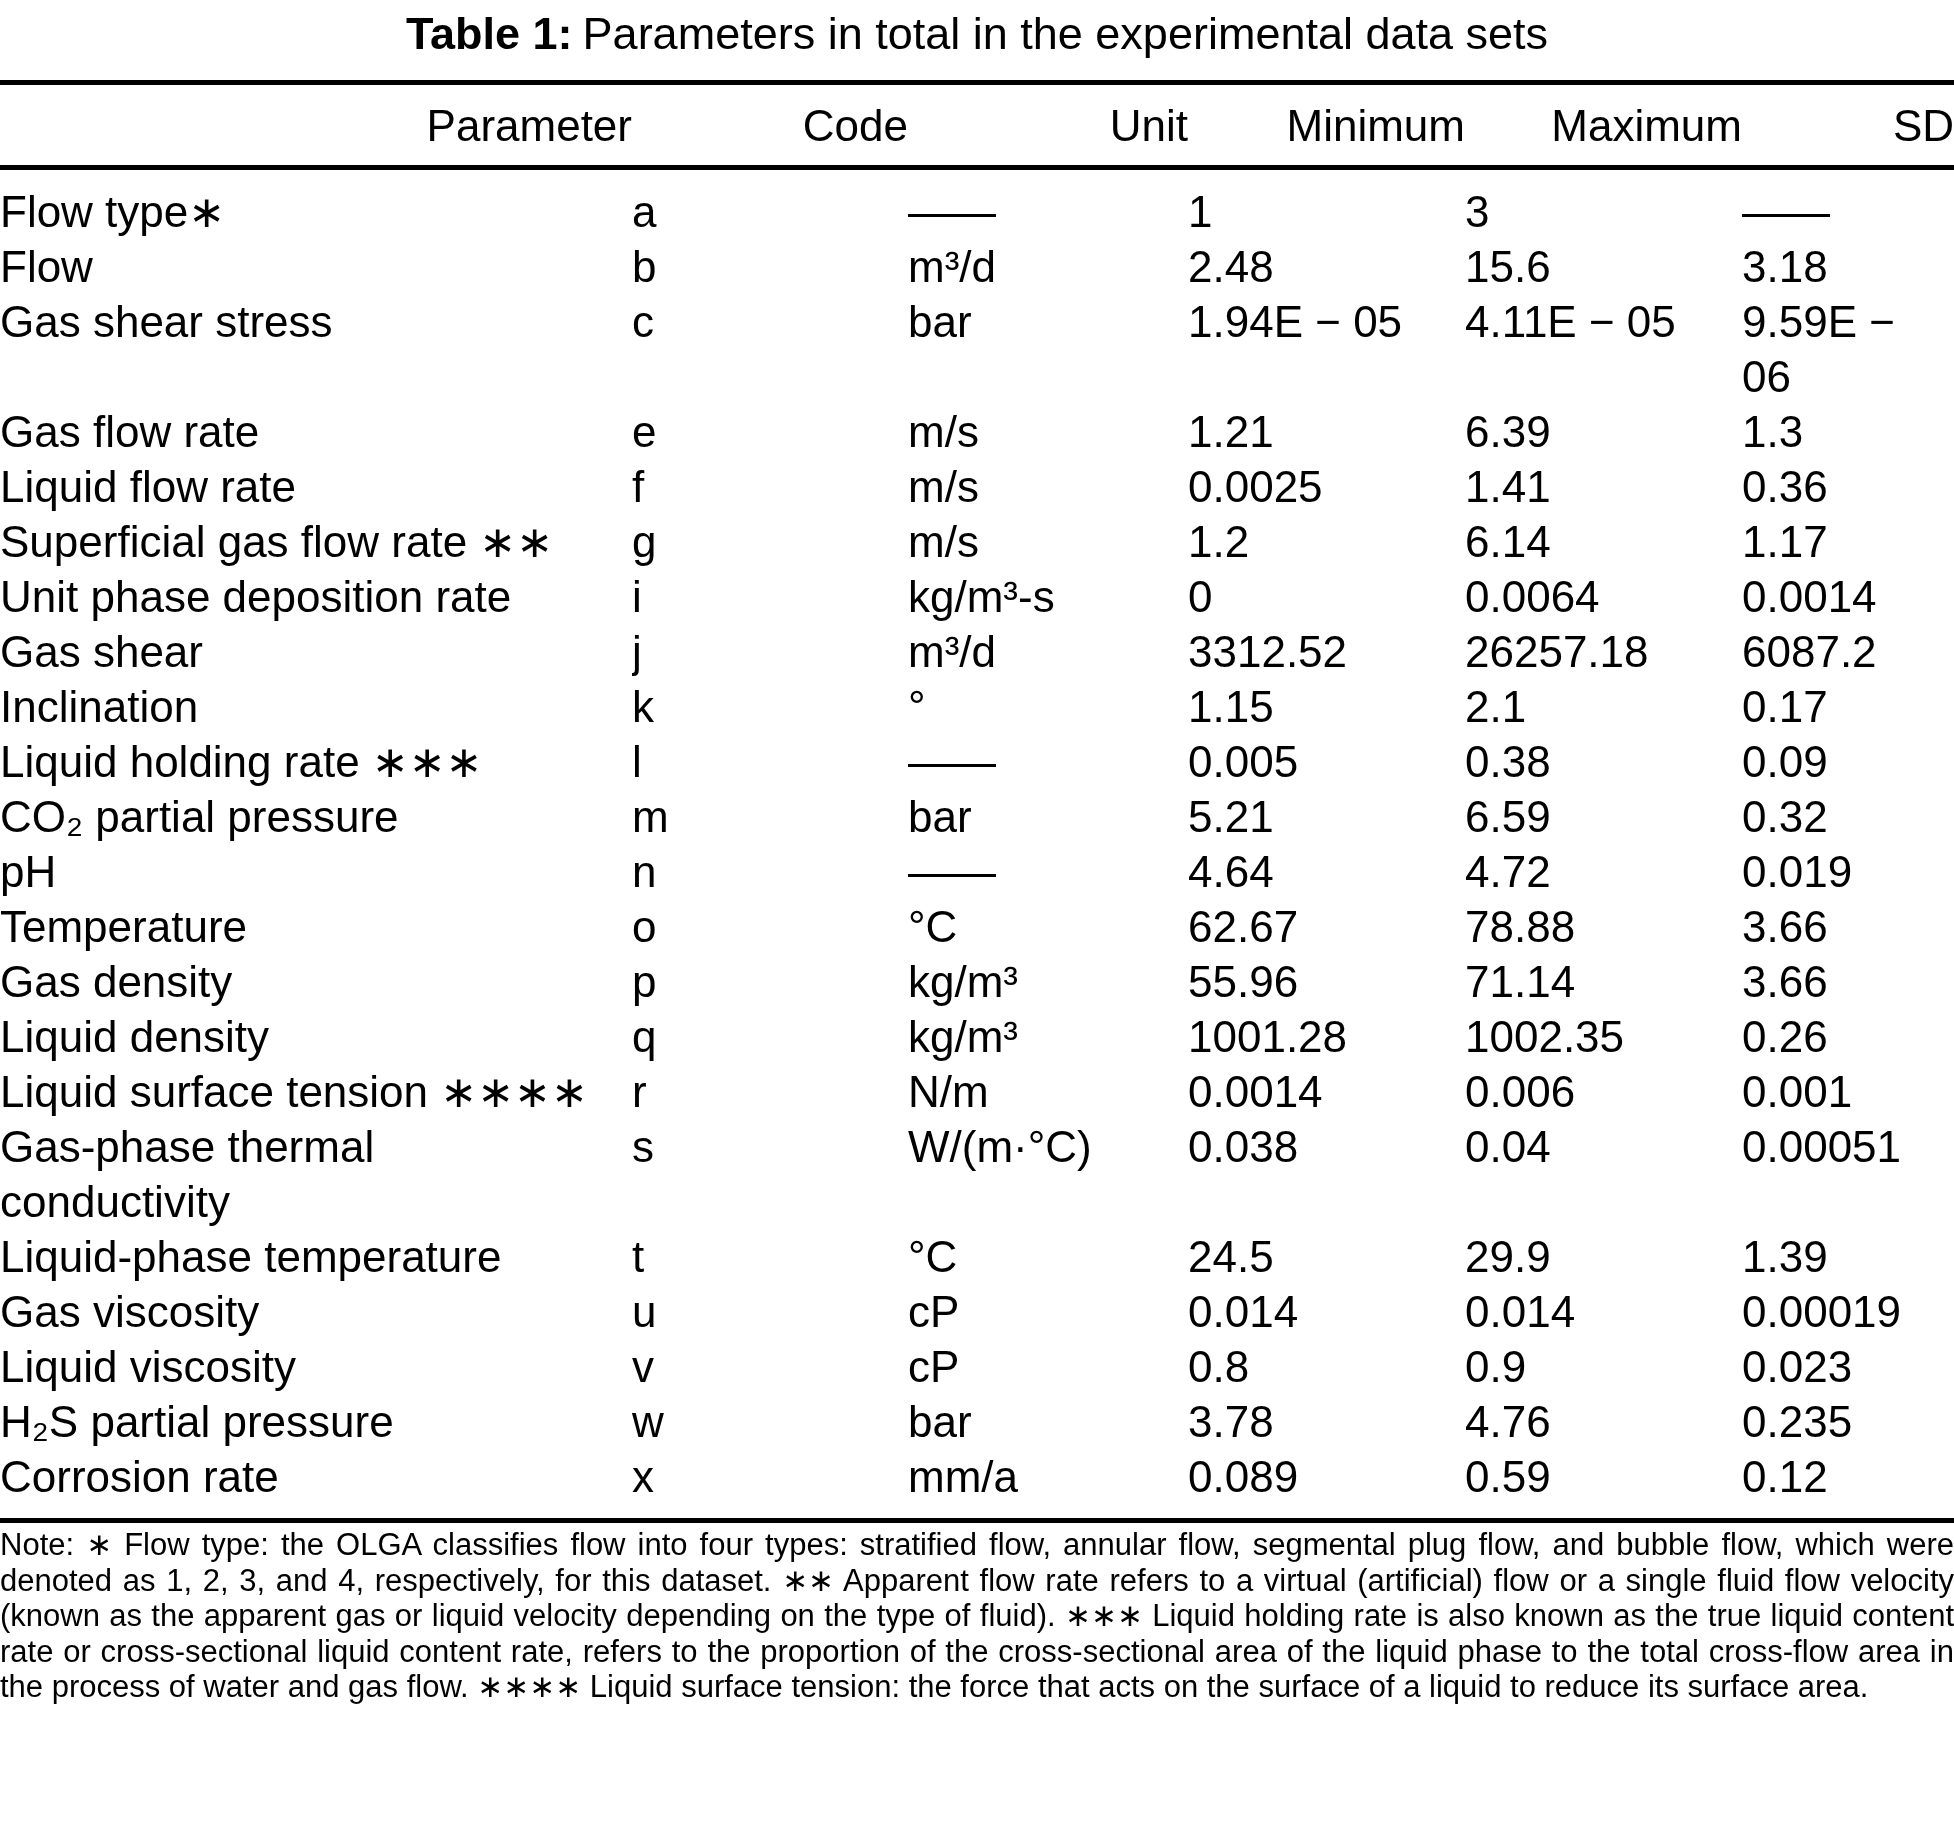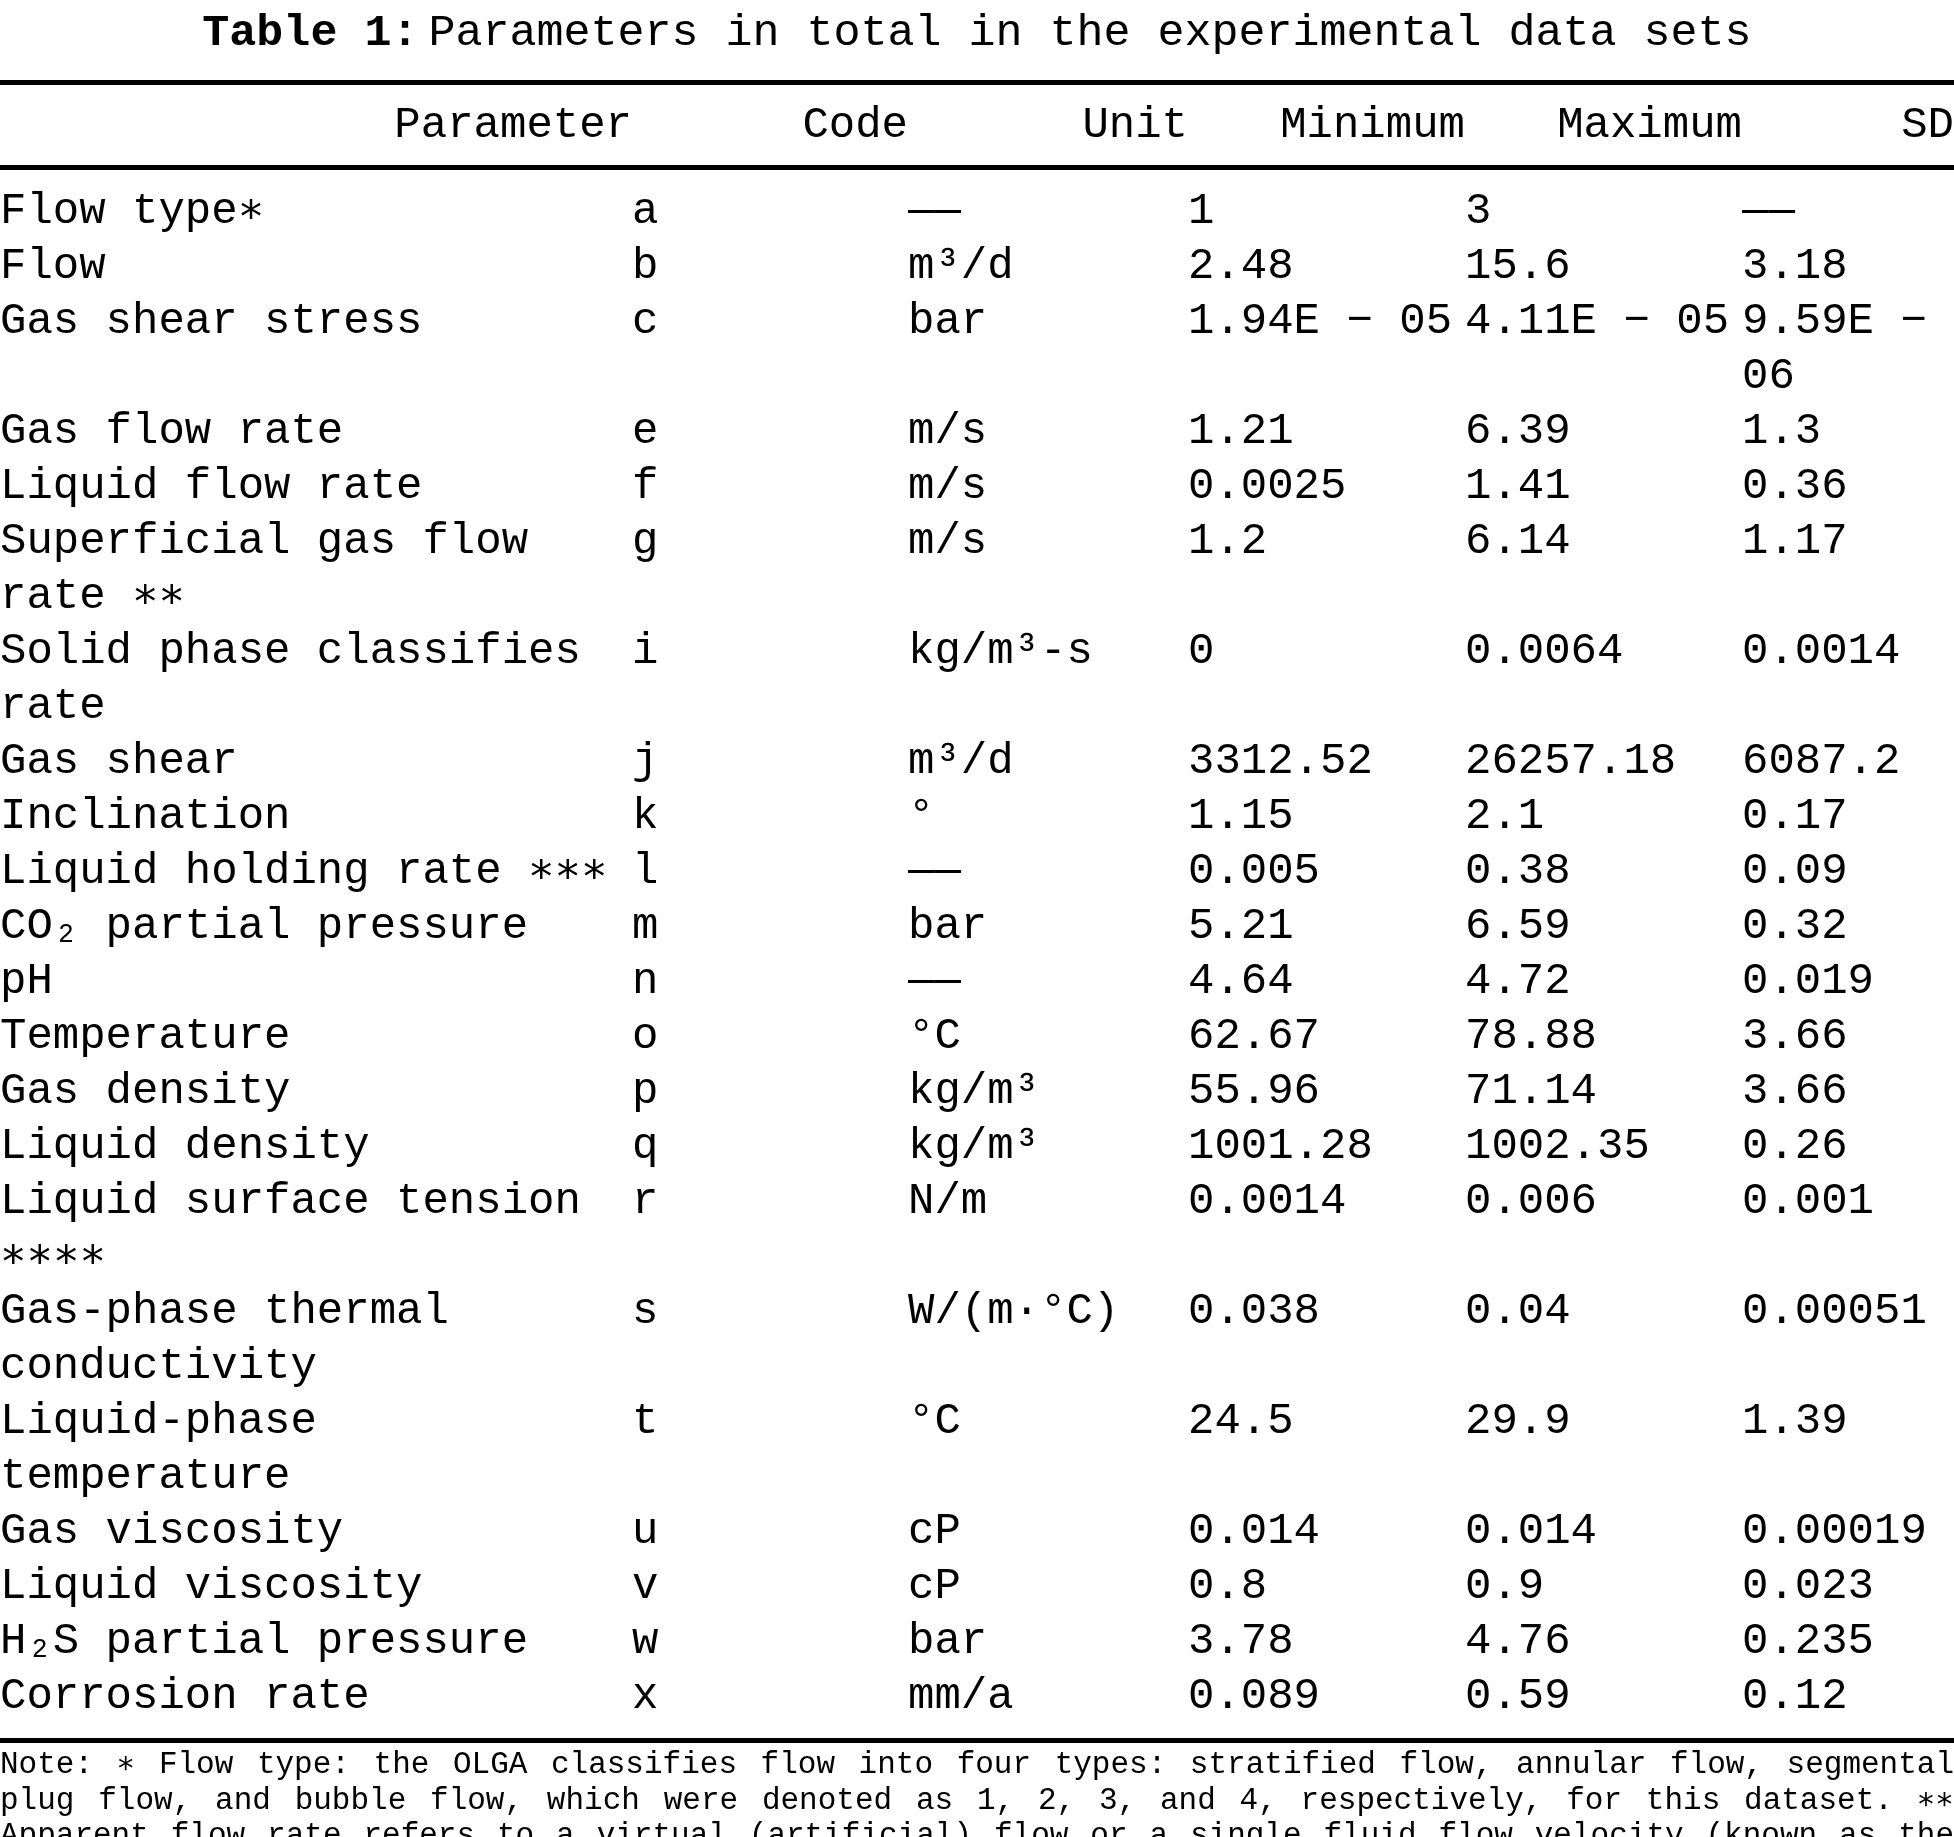--- a/index.html
+++ b/index.html
@@ -6,21 +6,21 @@
     margin: 0;
     padding: 0;
     background: #ffffff;
     color: #000000;
   }
   .page {
     position: relative;
     width: 1954px;
     height: 1837px;
     background: #ffffff;
-    font-family: Liberation Mono, monospace;
+    font-family: Liberation Sans, sans-serif;
     overflow: hidden;
     box-sizing: border-box;
   }
   .caption {
     text-align: center;
     font-size: 45px;
     line-height: 56px;
     padding-top: 6px;
     white-space: nowrap;
   }
@@ -138,21 +138,21 @@
         </tr>
         <tr>
           <td class="param-cell">Superficial gas flow rate ∗∗</td>
           <td>g</td>
           <td>m/s</td>
           <td>1.2</td>
           <td>6.14</td>
           <td>1.17</td>
         </tr>
         <tr>
-          <td class="param-cell">Solid phase classifies rate</td>
+          <td class="param-cell">Unit phase deposition rate</td>
           <td>i</td>
           <td>kg/m³-s</td>
           <td>0</td>
           <td>0.0064</td>
           <td>0.0014</td>
         </tr>
         <tr>
           <td class="param-cell">Gas shear</td>
           <td>j</td>
           <td>m³/d</td>

